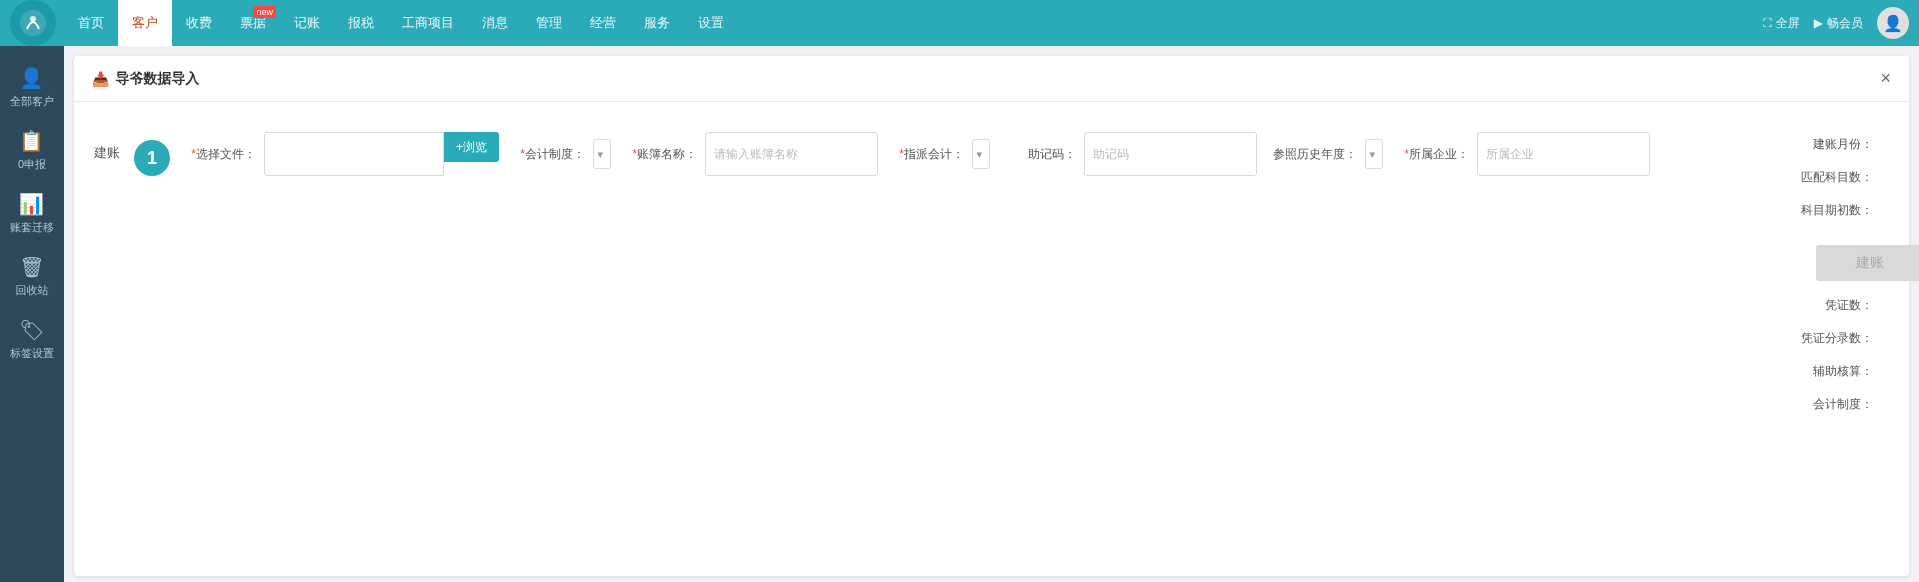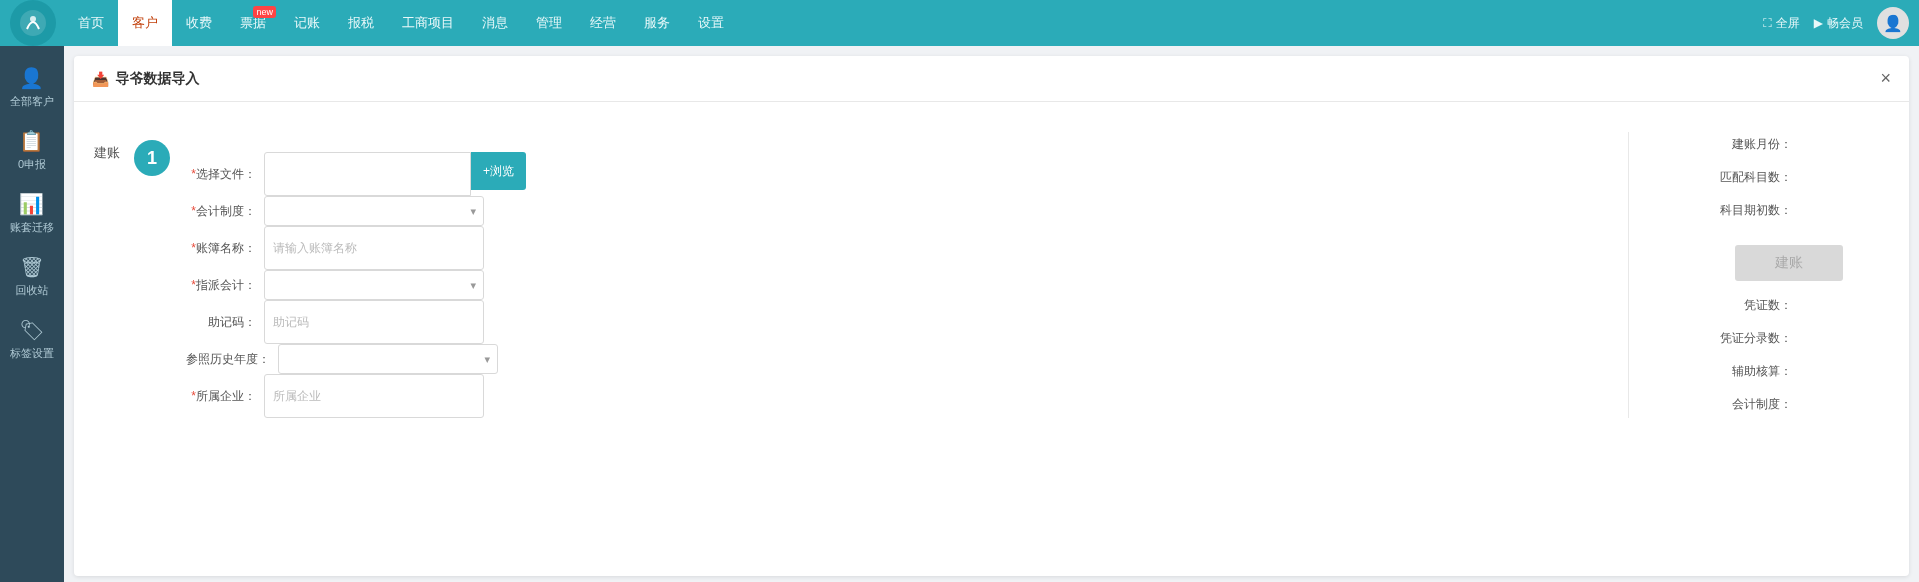--- a/index.html
+++ b/index.html
@@ -72,35 +72,35 @@
     
     .step-section { display: flex; align-items: flex-start; gap: 16px; flex: 1; }
     .step-circle {
       width: 36px; height: 36px; border-radius: 50%;
       background: #2babb8; color: #fff; display: flex; align-items: center;
       justify-content: center; font-size: 18px; font-weight: bold; flex-shrink: 0;
       margin-top: 4px;
     }
     .step-label { font-size: 13px; color: #555; margin-right: 8px; white-space: nowrap; padding-top: 8px; }
 
-    .form-fields { display: flex; flex-direction: column; min-width: 340px; margin-top: 20px; }
+    .form-fields { display: flex; gap: 16px; min-width: 340px; }
     .form-row { display: flex; align-items: center; gap: 8px; }
     .form-label { font-size: 12px; color: #555; white-space: nowrap; min-width: 70px; text-align: right; }
 
     .form-input {
       height: 44px; border: 1px solid #d9d9d9; border-radius: 3px;
       padding: 8px 8px; font-size: 12px; outline: none; color: #333;
       background: #fff;
     }
     .form-input::placeholder { color: #bbb; }
 
     .input-file-row { display: flex; gap: 0; }
     .input-file { flex: 1; border-radius: 3px 0 0 3px; }
     .btn-browse {
-      height: 38px; padding: 0 12px; background: #2babb8; color: #fff;
+      height: 30px; padding: 0 12px; background: #2babb8; color: #fff;
       border: none; border-radius: 0 3px 3px 0; cursor: pointer; font-size: 12px;
       white-space: nowrap;
     }
 
     .form-select {
       height: 30px; border: 1px solid #d9d9d9; border-radius: 3px;
       padding: 0 8px; font-size: 12px; outline: none; background: #fff;
       color: #333; appearance: none; cursor: pointer; width: 100%;
     }
     .select-wrapper { position: relative; flex: 1; }

